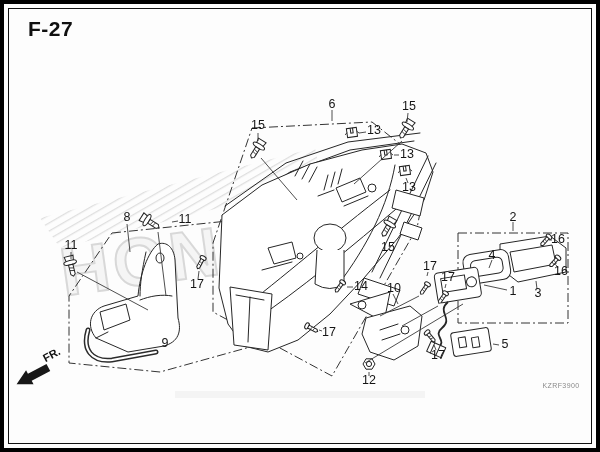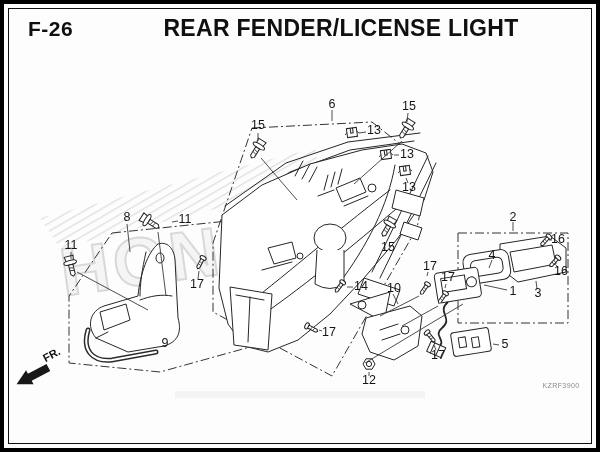--- a/index.html
+++ b/index.html
@@ -23,22 +23,21 @@
   .fr-text{font-size:11px;font-weight:bold;fill:#111;}
 </style>
 </head>
 <body>
 
 <div class="page">
   <div class="frame-outer"></div>
   <div class="frame-inner"></div>
 
   <div class="hdr">
-    <div class="page-code">F-26</div>
-    <div class="page-title">REAR FENDER/LICENSE LIGHT</div>
+    <div class="page-code">F-27</div>
   </div>
 
   <svg class="diagram" width="600" height="452" viewBox="0 0 600 452">
     <defs>
       <pattern id="hatch" patternUnits="userSpaceOnUse" width="7" height="7" patternTransform="rotate(60)">
         <line x1="0" y1="0" x2="0" y2="7" stroke="#a8a8a8" stroke-width="2.6"></line>
       </pattern>
       <g id="g-bolt" stroke="#222" stroke-width="1" fill="#fff">
         <path d="M -4.5 -10 L 4.5 -10 L 3.5 -4 L -3.5 -4 Z"></path>
         <ellipse cx="0" cy="-3.5" rx="6.5" ry="2.2"></ellipse>

